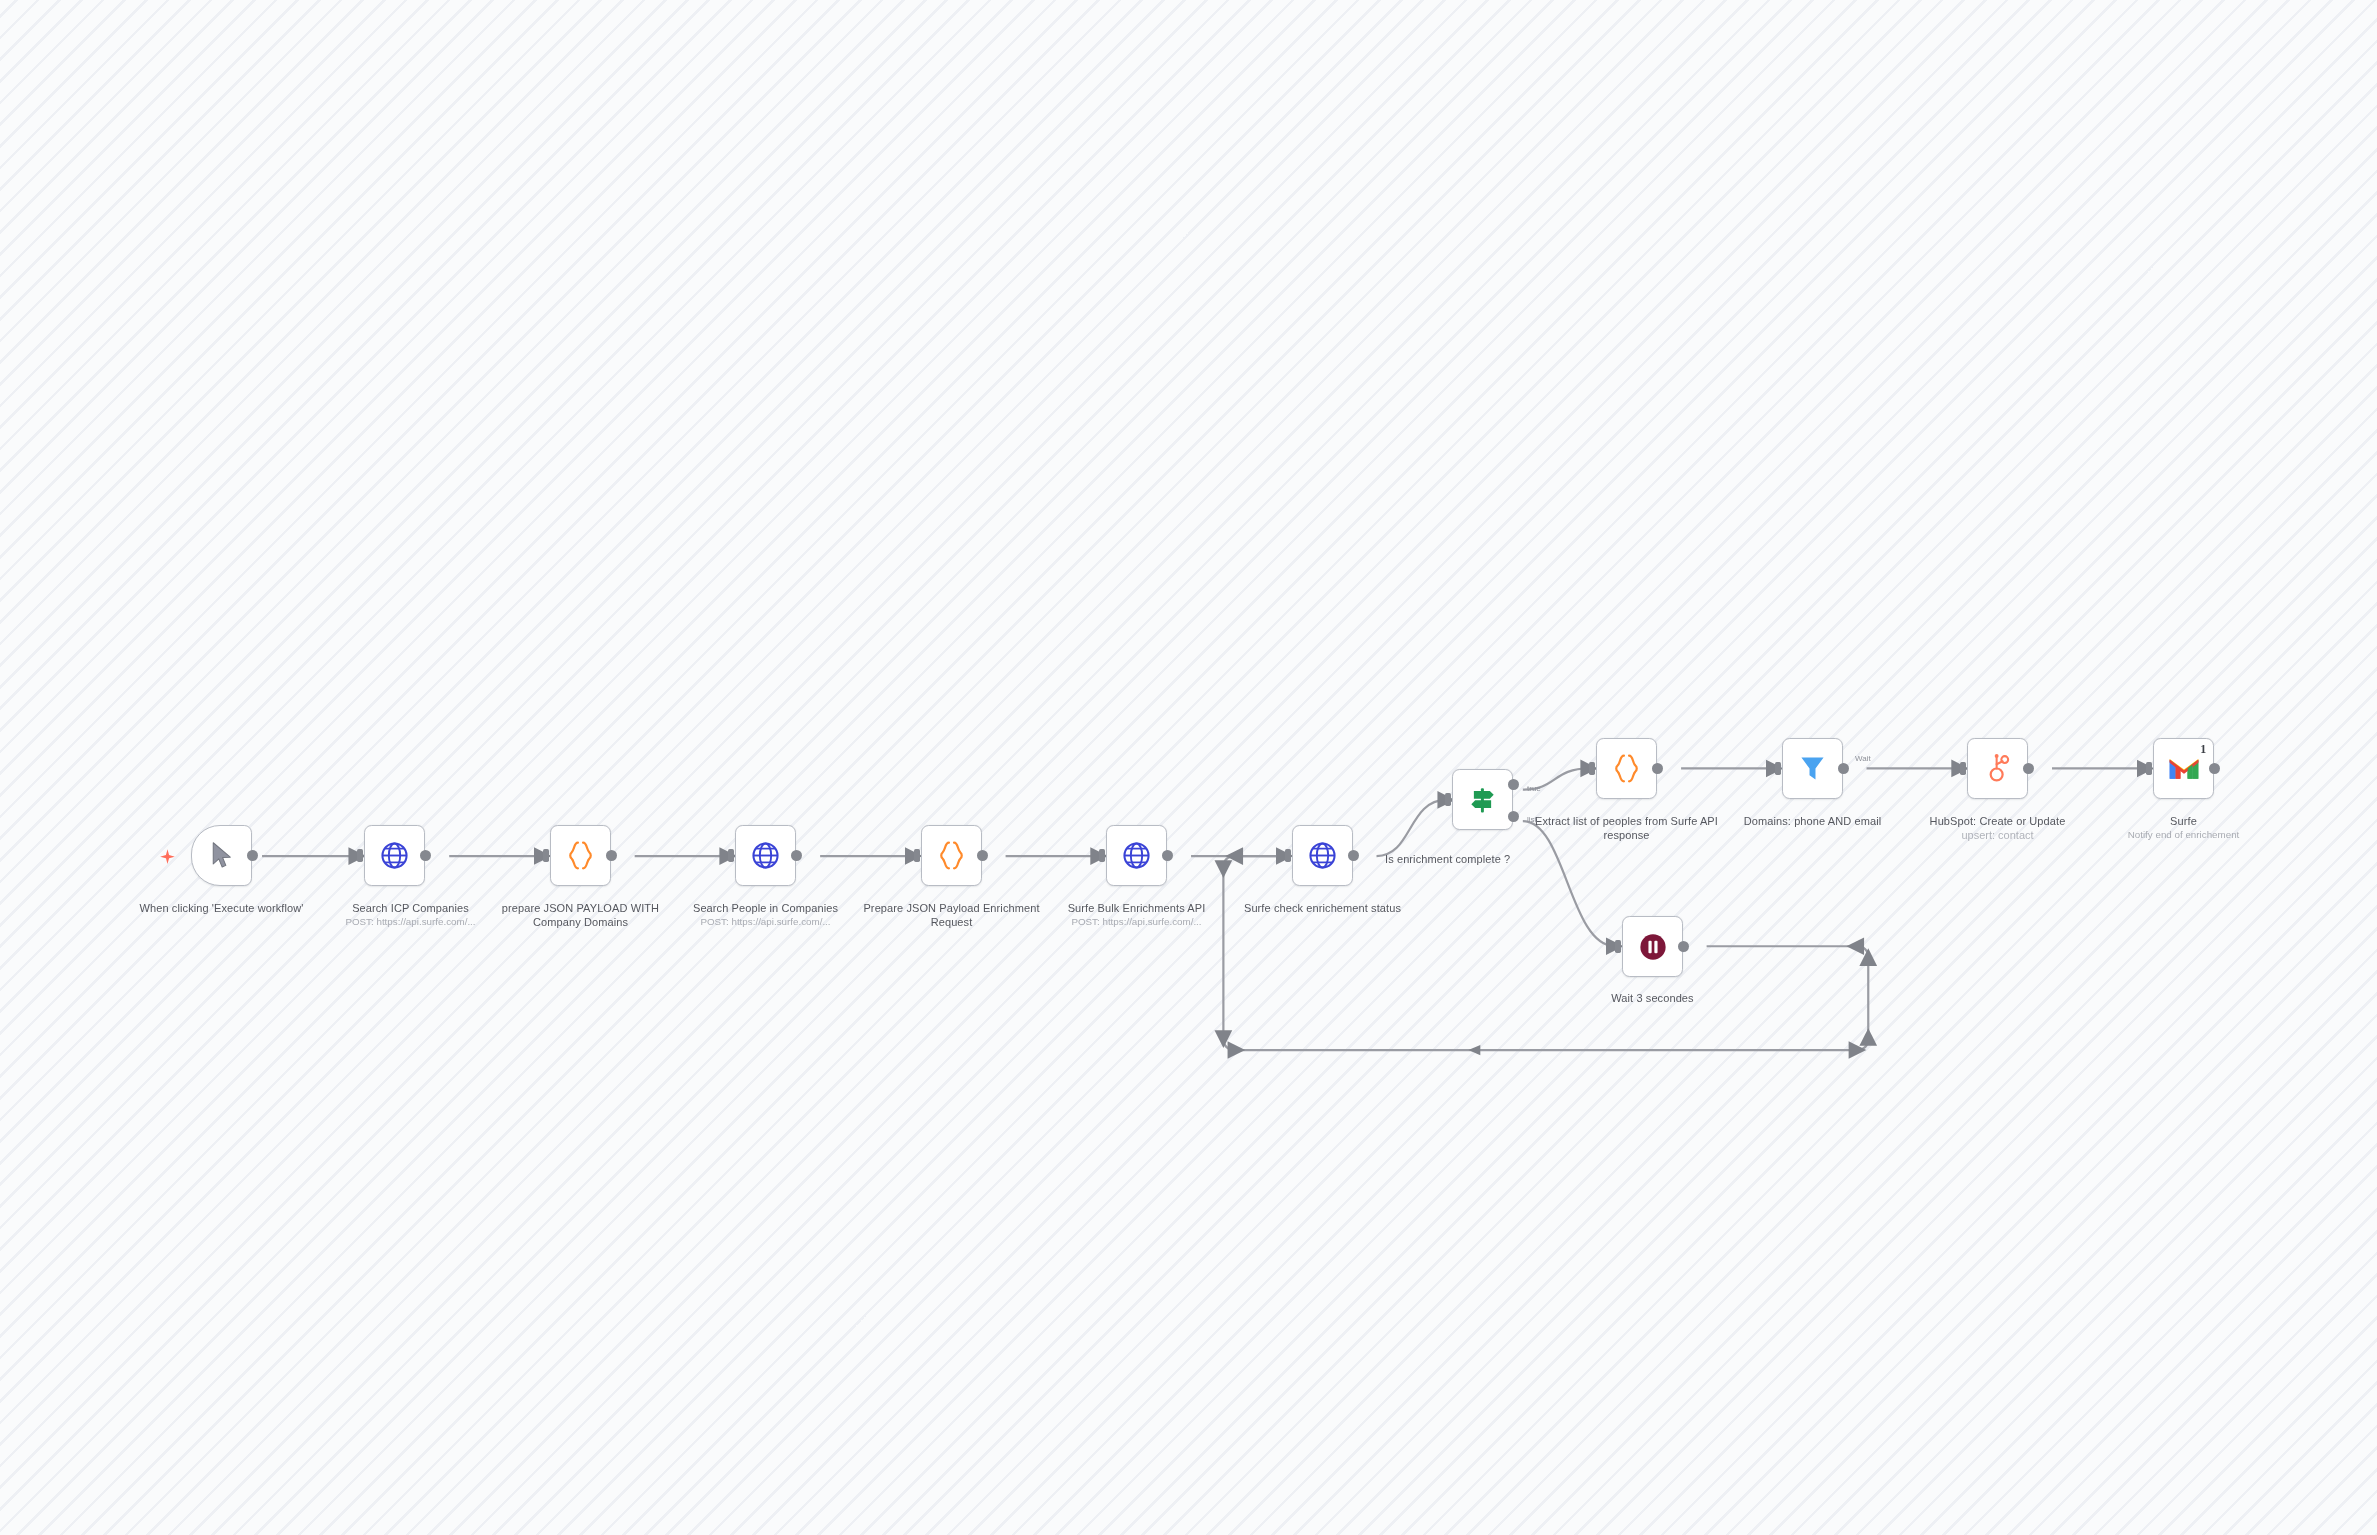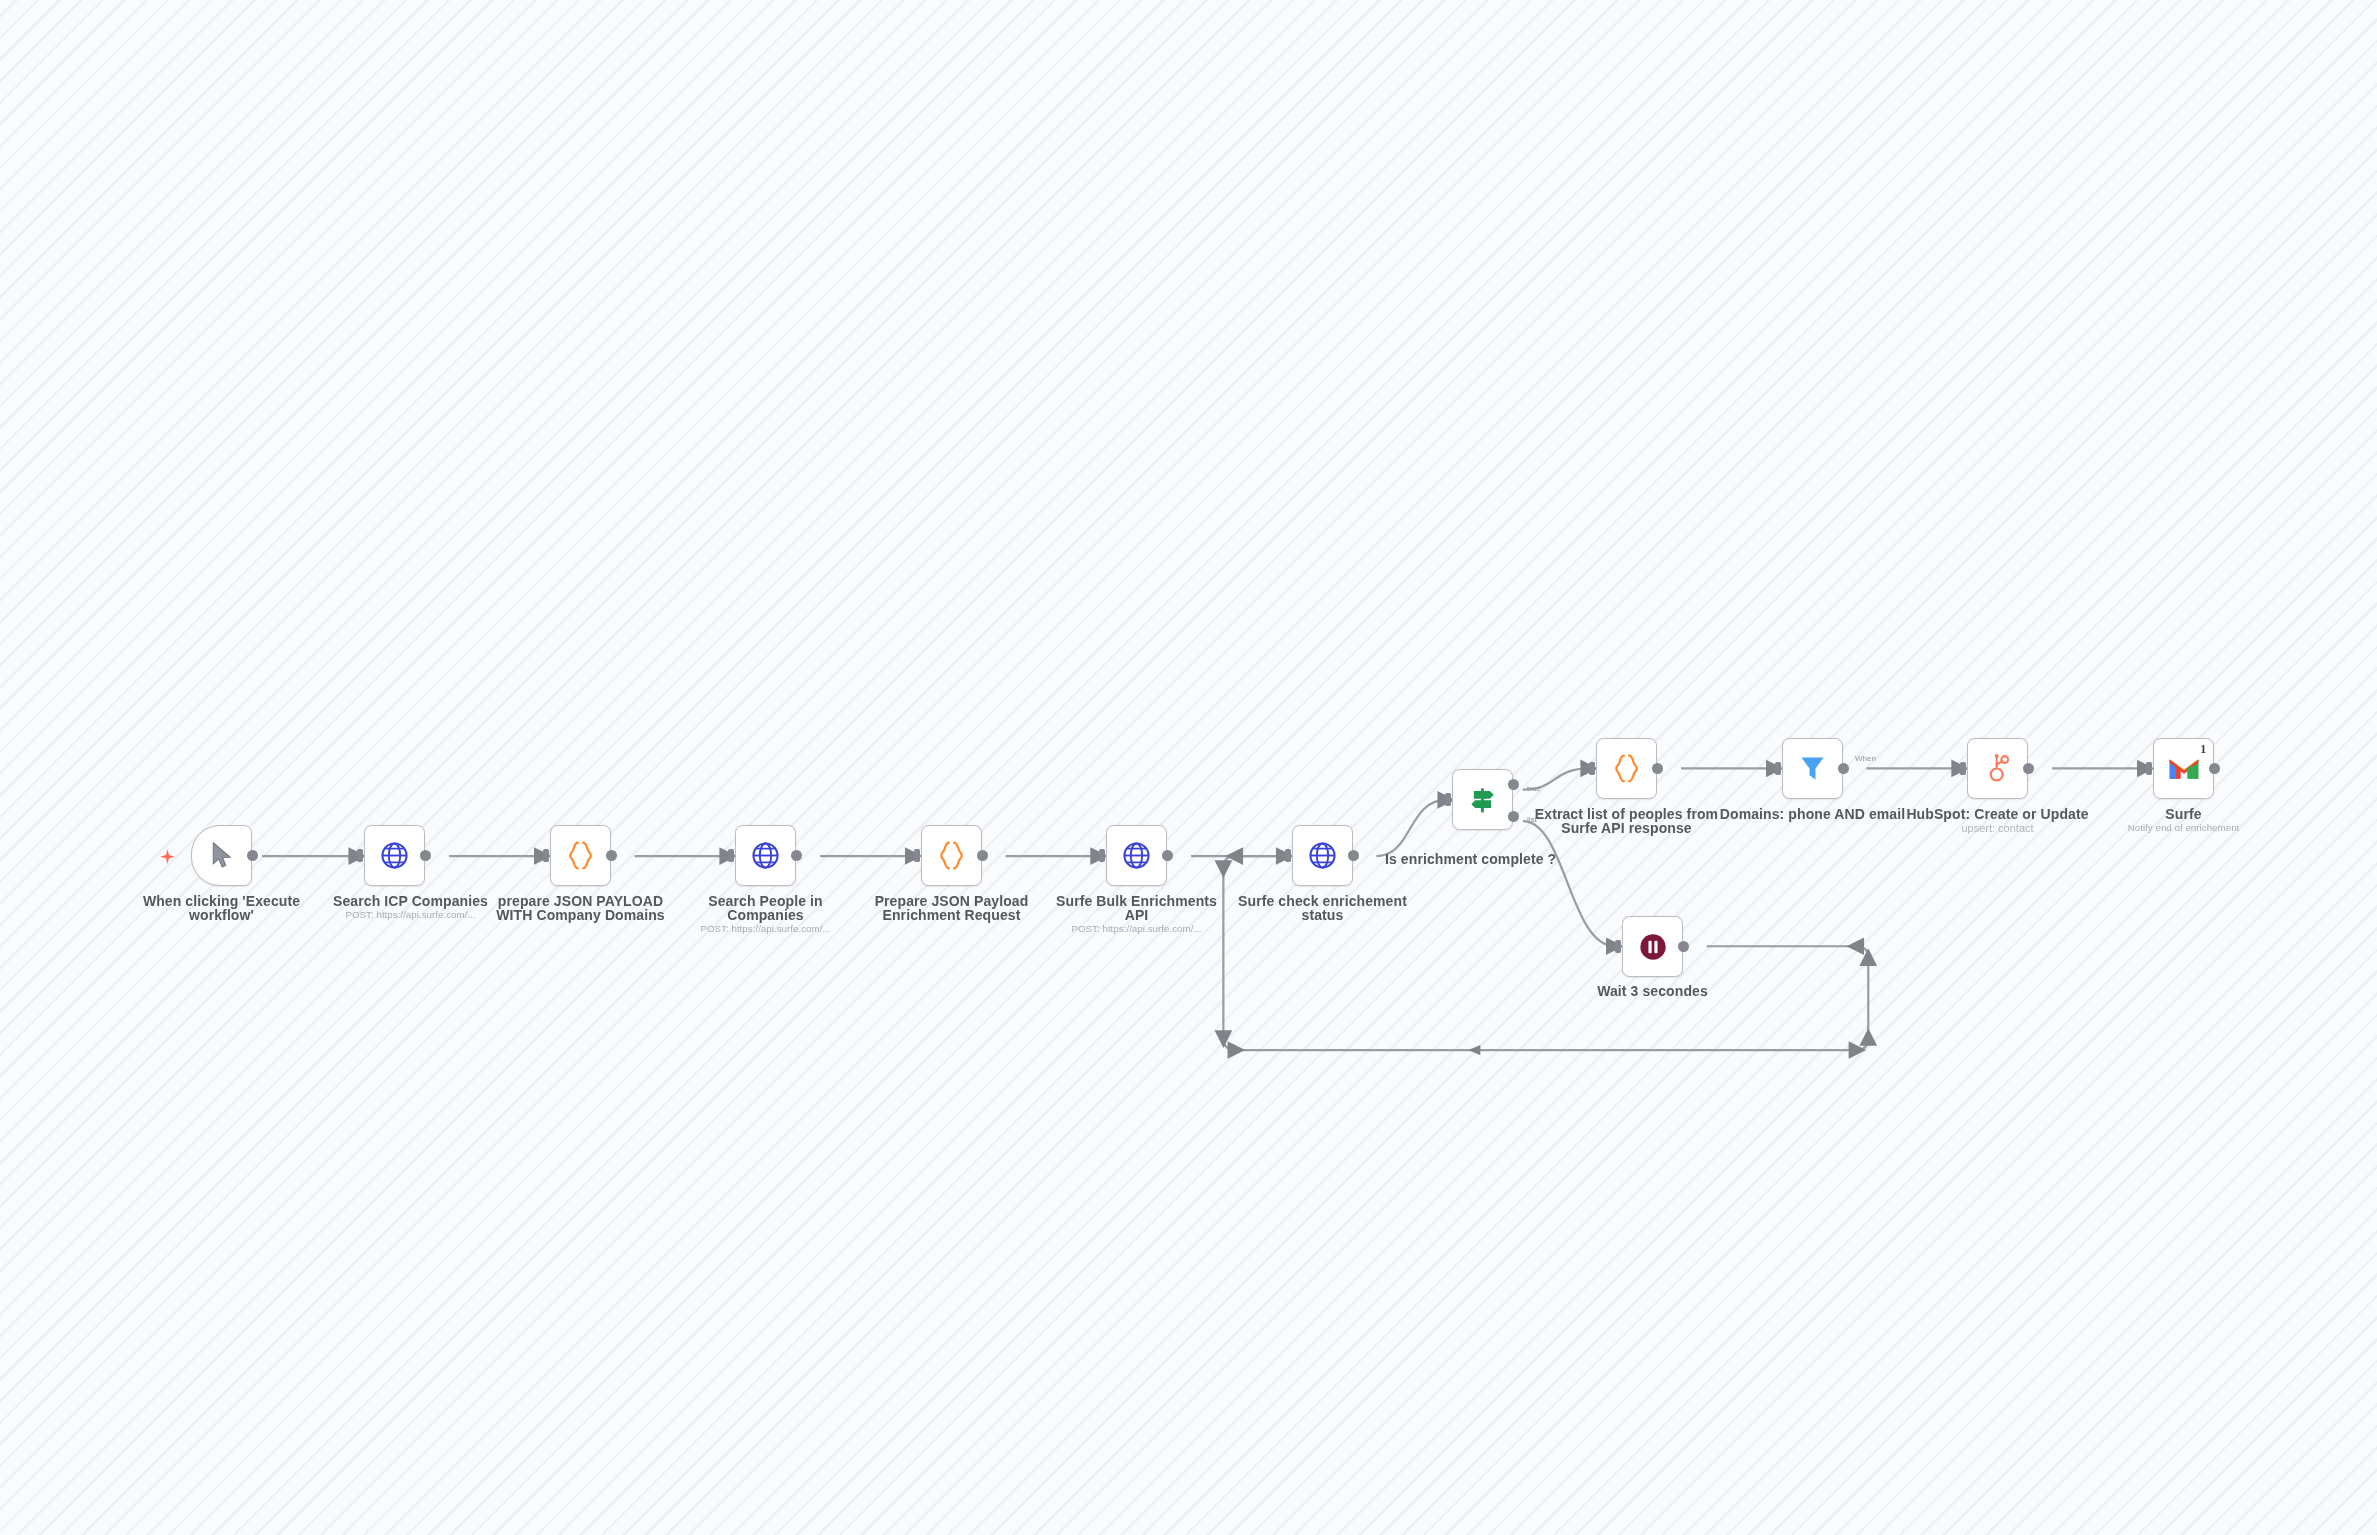--- a/index.html
+++ b/index.html
@@ -99,25 +99,26 @@
   .node.ifnode .port.o-false { top: 62%; }
 
   
   .node-labels {
     position: absolute;
     text-align: center;
     z-index: 4;
     pointer-events: none;
   }
   .node-title {
-    font-size: 14px;
-    font-weight: bold;
+    font-size: 11px;
+    font-weight: normal;
     color: #55575e;
     line-height: 13.6px;
     letter-spacing: 0.1px;
+    margin-top: 7px;
   }
   .node-sub {
     font-size: 9.8px;
     color: #a8abb2;
     line-height: 12.8px;
     margin-top: 0.9px;
     white-space: nowrap;
     overflow: hidden;
     text-overflow: ellipsis;
   }
@@ -362,21 +363,21 @@
     <span class="node-icon">
       <svg width="29" height="31" viewBox="0 0 34 36">
         <path d="M4 5 L30 5 L20.5 18 L20.5 31 L13.5 26 L13.5 18 Z" fill="#4aa3f0"></path>
       </svg>
     </span>
     <span class="port out"></span>
   </div>
   <div class="node-labels" style="left:1719px; top:808px; width:187px;">
     <div class="node-title">Domains: phone AND email</div>
   </div>
-  <div class="edge-label" style="left:1855px; top:754px;">When</div>
+  <div class="edge-label" style="left:1855px; top:754px;">Wait</div>
 
   <div class="node" style="left:1967px; top:738px;">
     <span class="port in"></span>
     <span class="node-icon">
       <svg width="29" height="31" viewBox="0 0 34 36">
         <circle cx="25.5" cy="7.5" r="4" fill="none" stroke="#ff7a59" stroke-width="2.4"></circle>
         <circle cx="16" cy="25" r="7" fill="none" stroke="#ff7a59" stroke-width="2.6"></circle>
         <line x1="16" y1="3" x2="16" y2="18" stroke="#ff7a59" stroke-width="2.4" stroke-linecap="round"></line>
         <line x1="16" y1="13" x2="23" y2="9.5" stroke="#ff7a59" stroke-width="2.4" stroke-linecap="round"></line>
         <circle cx="16" cy="3.2" r="2.3" fill="#ff7a59"></circle>

